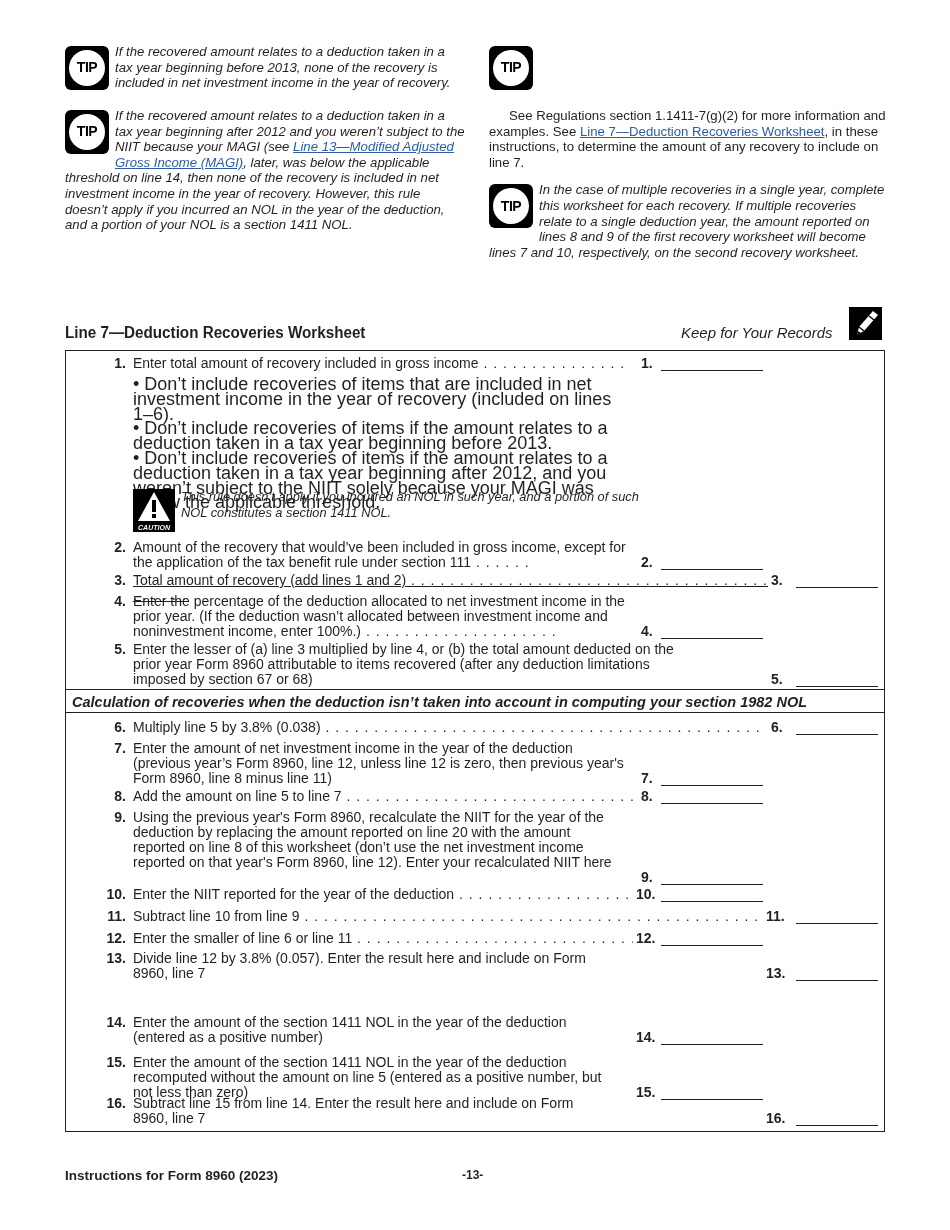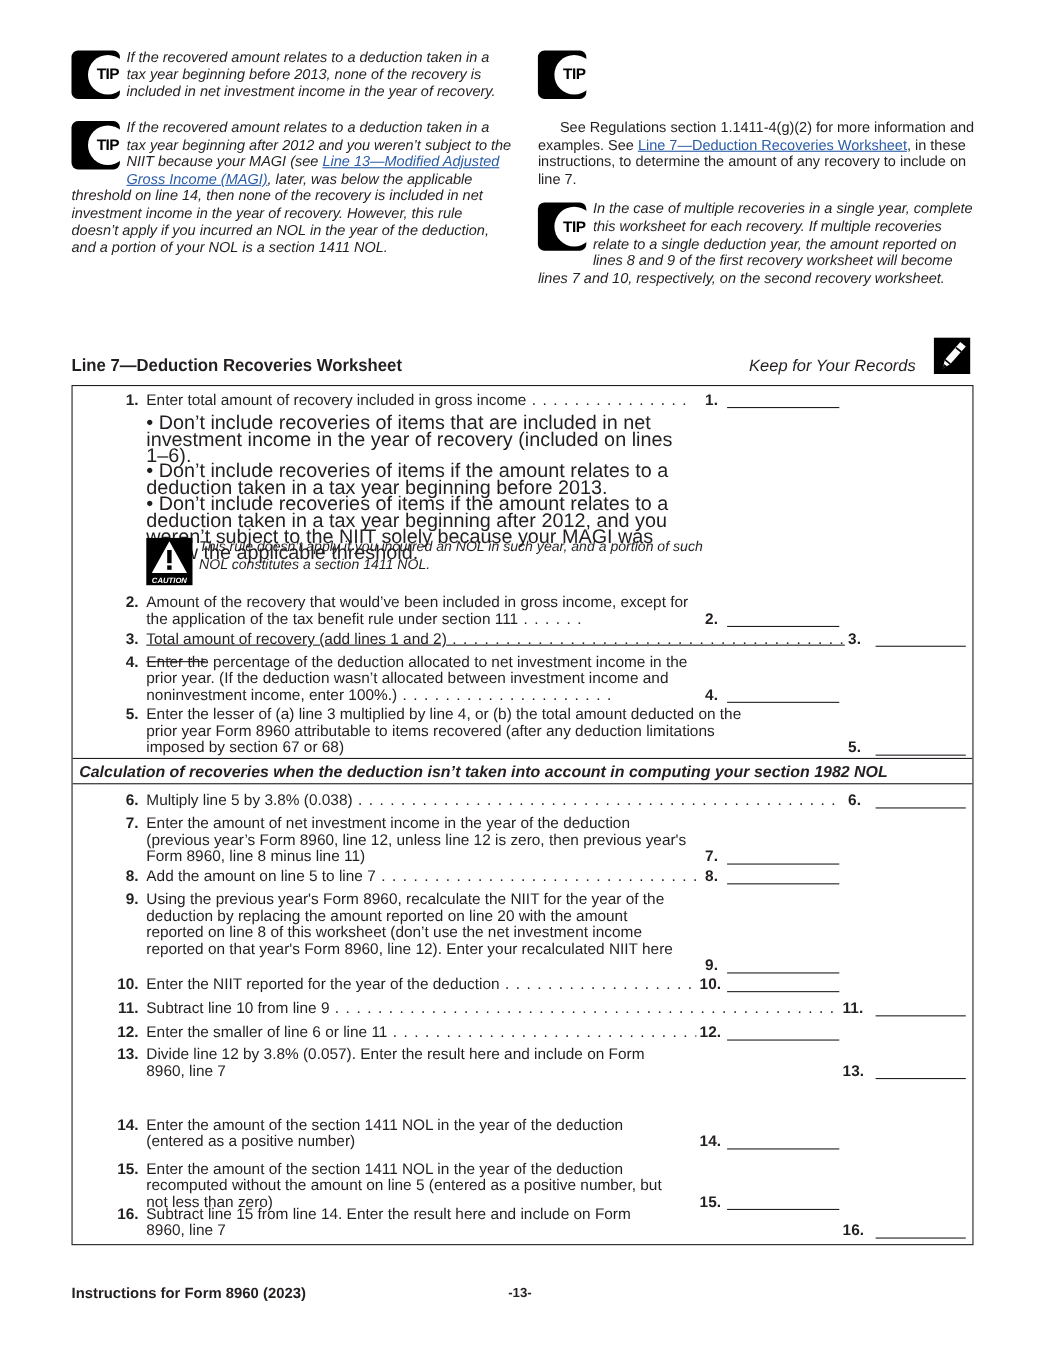--- a/index.html
+++ b/index.html
@@ -3,21 +3,21 @@
 <meta charset="utf-8">
 <style>
   html, body { margin:0; padding:0; background:#fff; }
   body { width:950px; height:1230px; position:relative; font-family:"Liberation Sans", sans-serif; color:#231f20; }
   a.link { color:#2a5ca8; text-decoration:underline; }
   .col { position:absolute; font-size:13.2px; line-height:15.6px; }
   .col-left { left:65px; top:44px; width:400px; }
   .col-right { left:489px; top:44px; width:398px; }
   .tip { position:relative; margin-bottom:16px; font-style:italic; }
   .tip-icon { float:left; width:44px; height:44px; background:#000; border-radius:6px; margin:2px 6px 2px 0; position:relative; }
-  .tip-icon .circle { position:absolute; left:4px; top:4px; width:36px; height:36px; border-radius:50%; background:#fff; display:flex; align-items:center; justify-content:center; font-weight:bold; font-style:normal; font-size:14px; color:#000; letter-spacing:-0.5px;margin-left:11px; }
+  .tip-icon .circle { position:absolute; left:4px; top:4px; width:36px; height:36px; border-radius:50%; background:#fff; display:flex; align-items:center; justify-content:center; font-weight:bold; font-style:normal; font-size:14px; color:#000; letter-spacing:-0.5px; }
   .para { text-indent:20px; margin-bottom:12px; }
   .clear { clear:both; }
 
   .ws-title { position:absolute; left:65px; top:324px; font-size:16px; font-weight:bold; font-family:"Liberation Sans", sans-serif; transform:scaleX(0.95); transform-origin:left; }
   .ws-keep { position:absolute; left:681px; top:324px; font-size:15px; font-style:italic; }
   .pencil-icon { position:absolute; left:849px; top:307px; width:33px; height:33px; background:#000; }
   .ws-box { position:absolute; left:65px; top:350px; width:818px; height:780px; border:1px solid #231f20; }
   .row { position:absolute; left:0; width:818px; font-size:14px; line-height:15px; font-family:"Liberation Sans", sans-serif; }
   .num { position:absolute; width:60px; text-align:right; font-weight:bold; left:0; }
   .text { position:absolute; left:67px; width:500px; }
@@ -55,21 +55,21 @@
 </div>
 
 <div class="col col-right">
   <div class="tip">
     <span class="tip-icon">
         <span class="circle">TIP</span>
       </span>
     <div class="clear"></div>
   </div>
   <div class="para">
-    <span>See Regulations section 1.1411-4(g)(2) for more information and examples. See </span><a class="link">Line 7—Deduction Recoveries Worksheet</a><span>, in these instructions, to determine the amount of any recovery to include on line 7.</span>
+    <span>See Regulations section 1.1411-7(g)(2) for more information and examples. See </span><a class="link">Line 7—Deduction Recoveries Worksheet</a><span>, in these instructions, to determine the amount of any recovery to include on line 7.</span>
   </div>
   <div class="tip">
     <span class="tip-icon">
         <span class="circle">TIP</span>
       </span>
     <span>In the case of multiple recoveries in a single year, complete this worksheet for each recovery. If multiple recoveries relate to a single deduction year, the amount reported on lines 8 and 9 of the first recovery worksheet will become lines 7 and 10, respectively, on the second recovery worksheet.</span>
     <div class="clear"></div>
   </div>
 </div>
 

